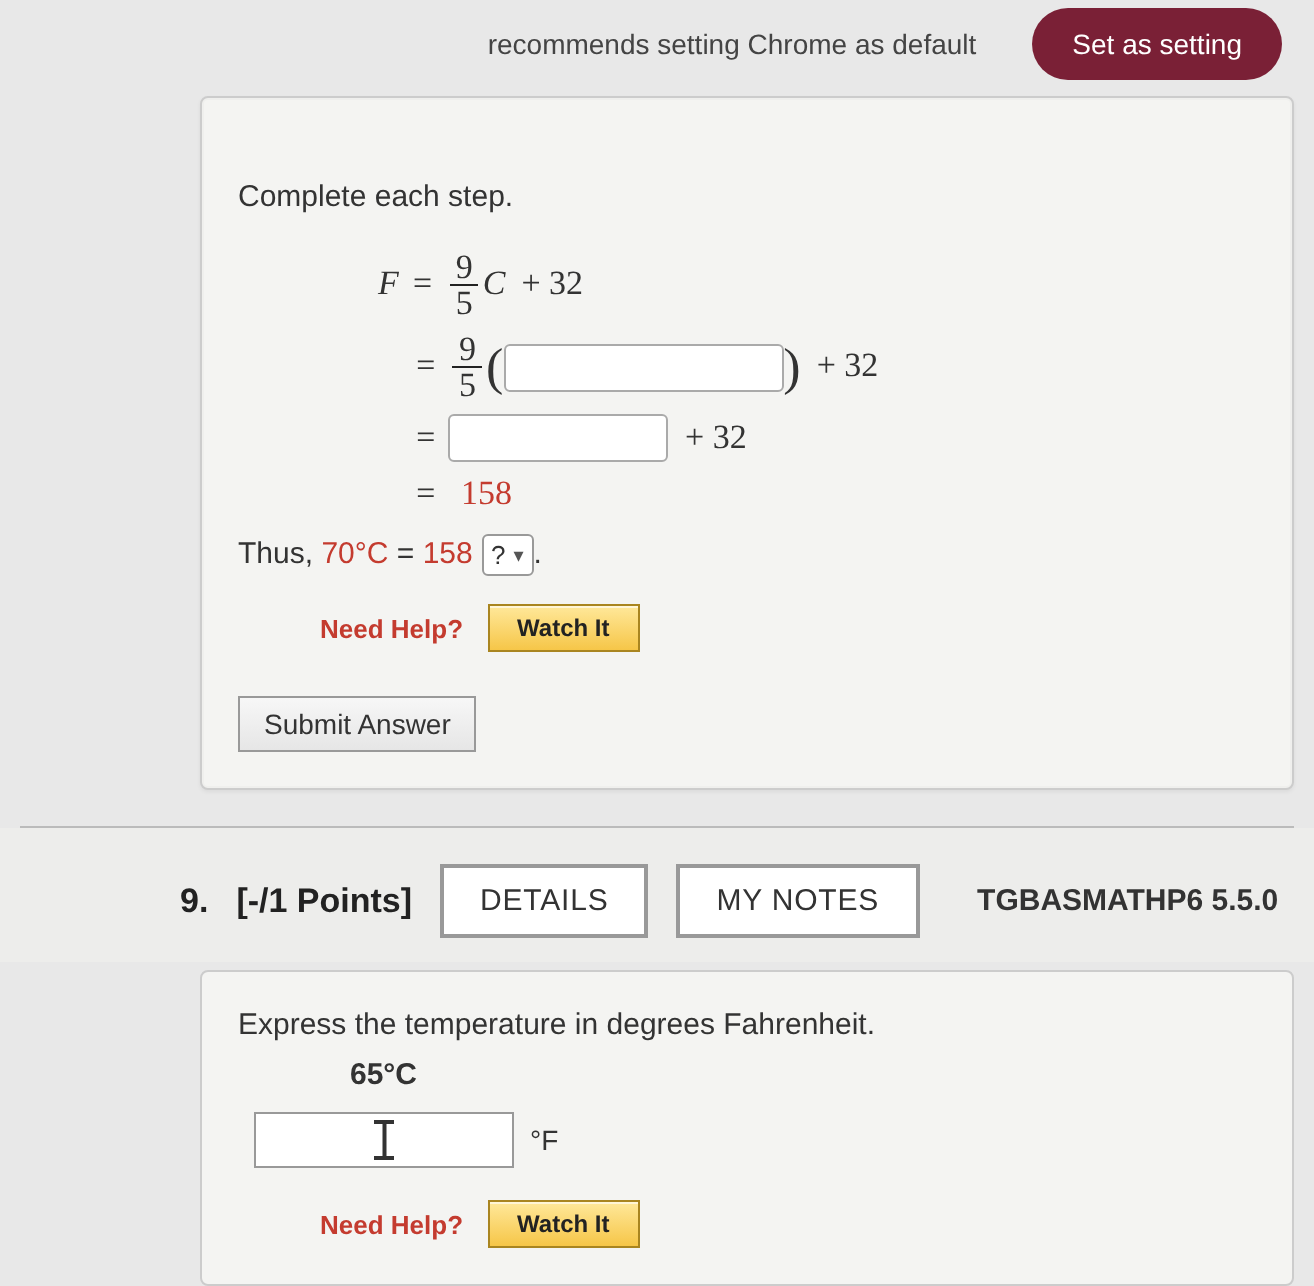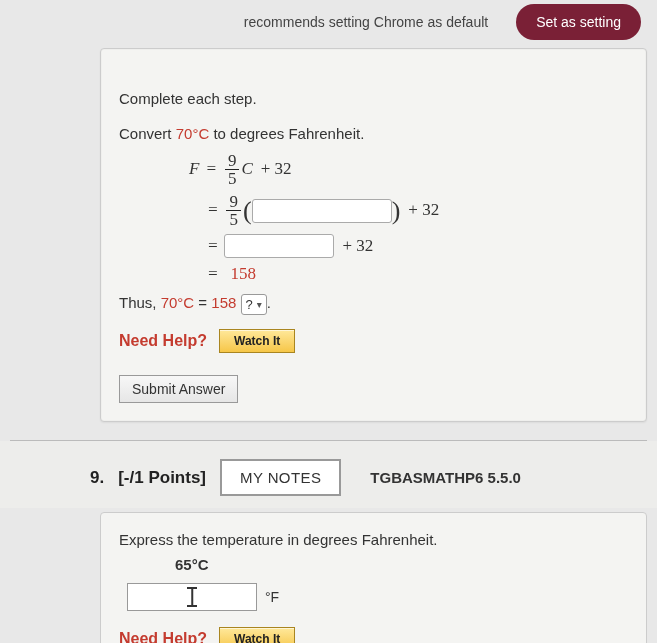--- a/index.html
+++ b/index.html
@@ -74,21 +74,21 @@
       background: #fff;
       border: 1px solid #999;
       border-radius: 3px;
       padding: 2px 4px;
       font-size: 13px;
       gap: 4px;
       vertical-align: middle;
     }
     .chev { font-size: 10px; color: #555; }
     .need-help-row { display: flex; align-items: center; gap: 12px; margin-top: 6px; }
-    .need-help-label { color: #c43b2f; font-weight: bold; font-size: 16px; }
+    .need-help-label { color: #c43b2f; font-weight: bold; font-size: 13px; margin-left: 41px; }
     .watch-btn {
       background: linear-gradient(#ffe89a, #f6c648);
       border: 1px solid #a98520;
       padding: 4px 14px;
       font-size: 12px;
       font-weight: bold;
       color: #222;
       cursor: pointer;
       box-shadow: inset 0 1px 0 rgba(255,255,255,0.6);
     }
@@ -171,23 +171,20 @@
 <body>
 
 <div class="topbar">
   <span class="topbar-text">recommends setting Chrome as default</span>
   <button class="set-default-btn">Set as setting</button>
 </div>
 
 <div class="card">
   <div class="instruction">Complete each step.</div>
 
-  <div class="convert-line">
-    <span>Convert </span><span class="red">70°C</span><span> to degrees Fahrenheit.</span>
-  </div>
 
   <div class="math-block">
 
     <div class="math-row">
       <span>F</span>
       <span class="eq">=</span>
       <span class="frac">
         <span class="num">9</span>
         <span class="den">5</span>
       </span>
@@ -236,20 +233,21 @@
   </div>
 
   <button class="submit-btn">Submit Answer</button>
 </div>
 
 <div class="section-divider"></div>
 
 <div class="q-header">
   <span class="q-num">9.</span>
   <span class="q-points">[-/1 Points]</span>
+  <button class="outline-btn">DETAILS</button>
   <button class="outline-btn">MY NOTES</button>
   <span class="source-ref">TGBASMATHP6 5.5.0</span>
 </div>
 
 <div class="card2">
   <div>Express the temperature in degrees Fahrenheit.</div>
   <div class="temp-val">65°C</div>
   <div class="answer-row">
     <div class="answer-input">
       <span class="cursor-deco">

